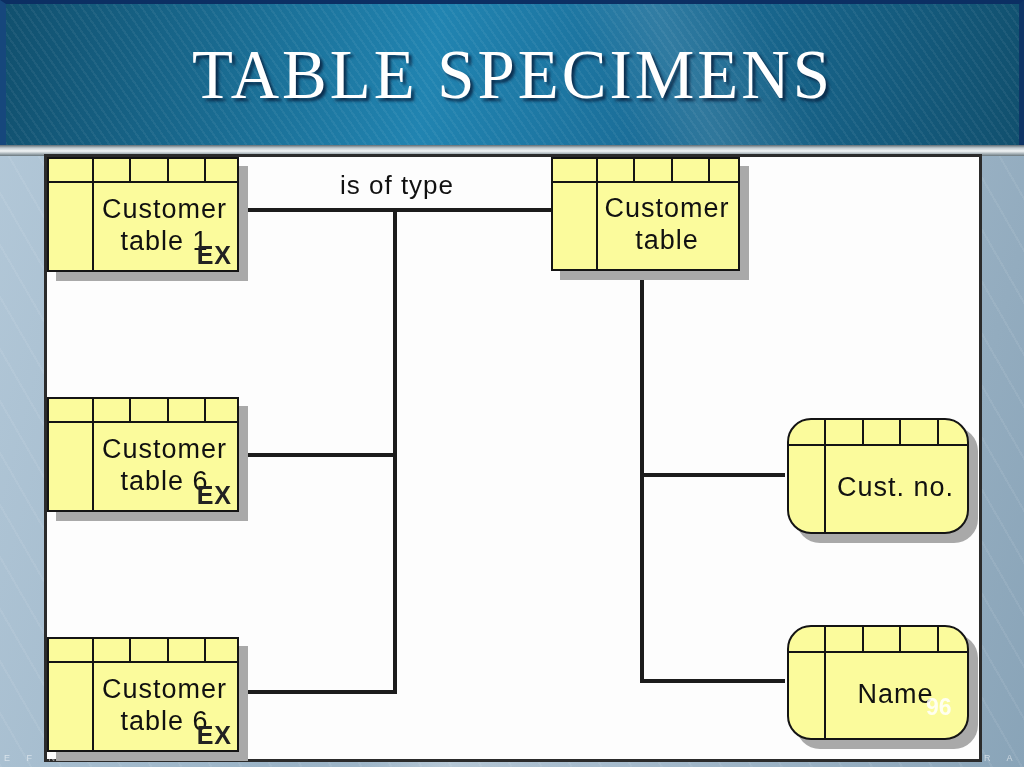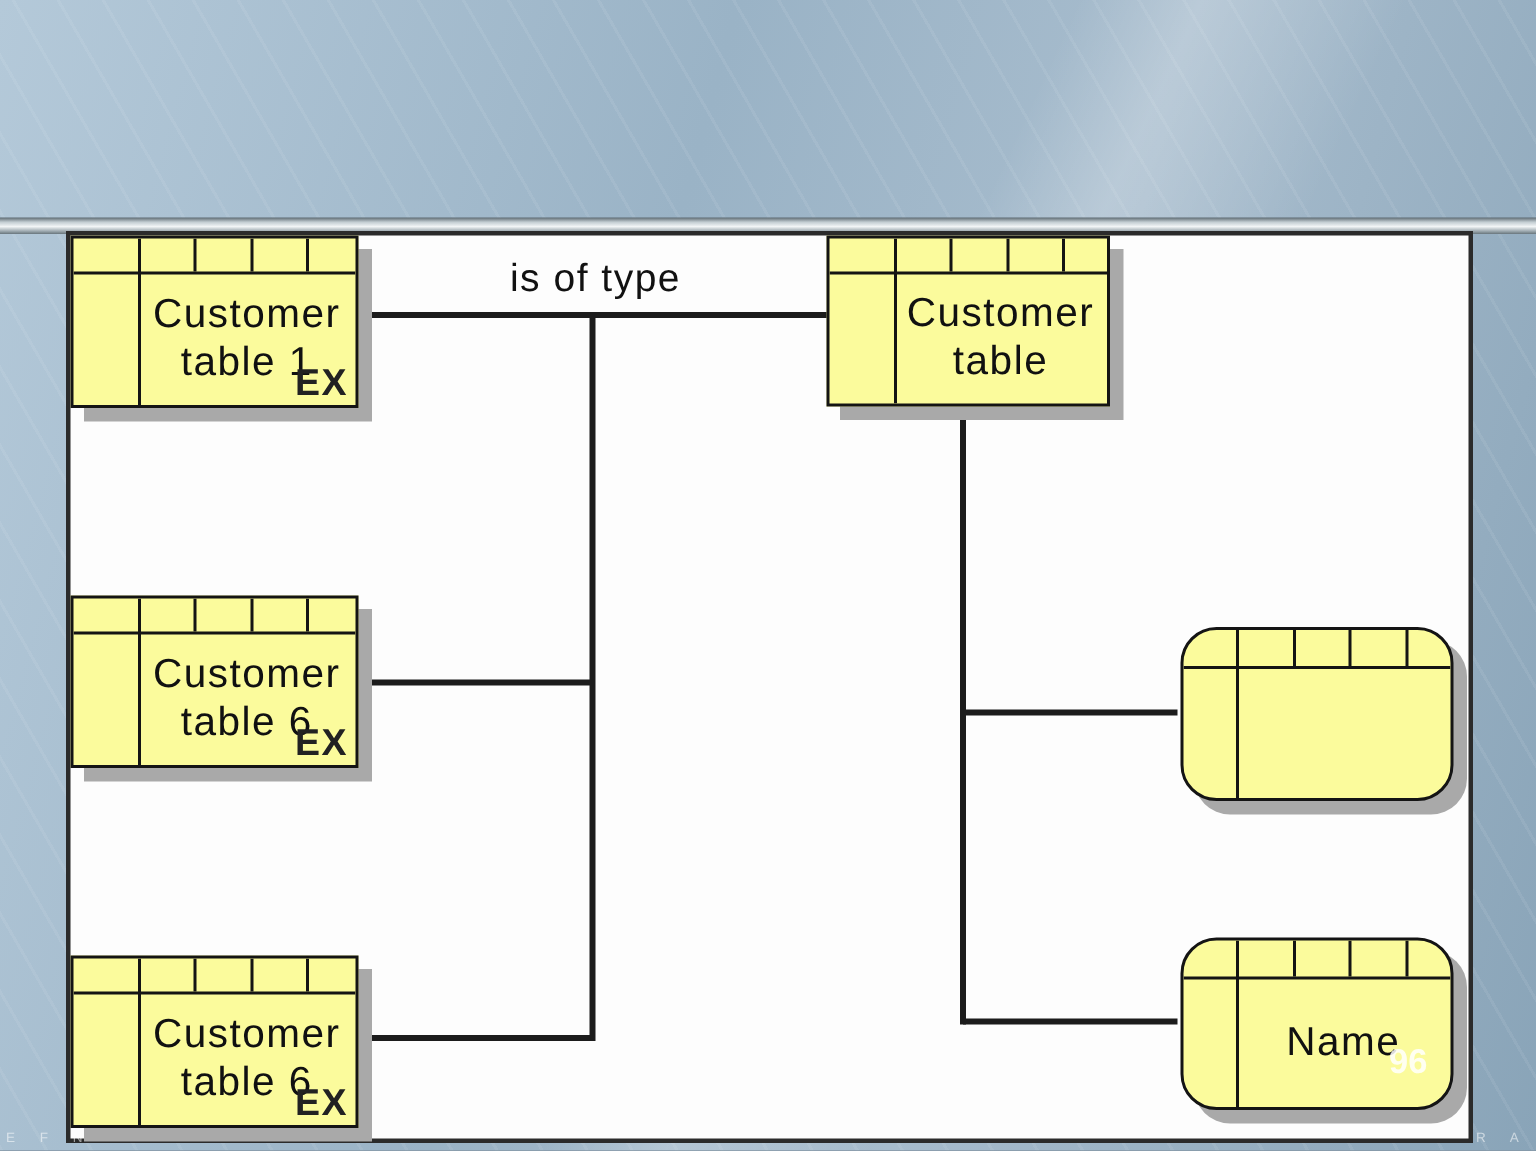--- a/index.html
+++ b/index.html
@@ -81,20 +81,23 @@
     position:absolute;top:753px;font-size:9px;color:rgba(255,255,255,.55);letter-spacing:7px;
   }
   .watermark.left{left:4px;}
   .watermark.right{left:984px;}
 </style>
 </head>
 <body>
 
 <div class="slide">
 
+  <header class="banner">
+    <h1>TABLE SPECIMENS</h1>
+  </header>
 
   <div class="metal"></div>
 
   <div class="canvas">
 
     <div class="connector h" style="left:191px;top:51px;width:315px;"></div>
     <div class="connector v" style="left:346px;top:51px;height:486px;"></div>
     <div class="connector h" style="left:191px;top:296px;width:157px;"></div>
     <div class="connector h" style="left:191px;top:533px;width:157px;"></div>
     <div class="connector v" style="left:593px;top:114px;height:412px;"></div>
@@ -162,20 +165,23 @@
       </div>
     </div>
 
     <div class="node rounded" style="left:740px;top:261px;width:182px;height:116px;">
       <div class="clip">
         <div class="cd"></div>
         <div class="hd hd1"></div>
         <div class="hd hd2"></div>
         <div class="hd hd3"></div>
         <div class="hr"></div>
+        <div class="lbl">
+          <span>Cust. no.</span>
+        </div>
       </div>
     </div>
 
     <div class="node rounded" style="left:740px;top:468px;width:182px;height:115px;">
       <div class="clip">
         <div class="cd"></div>
         <div class="hd hd1"></div>
         <div class="hd hd2"></div>
         <div class="hd hd3"></div>
         <div class="hr"></div>

